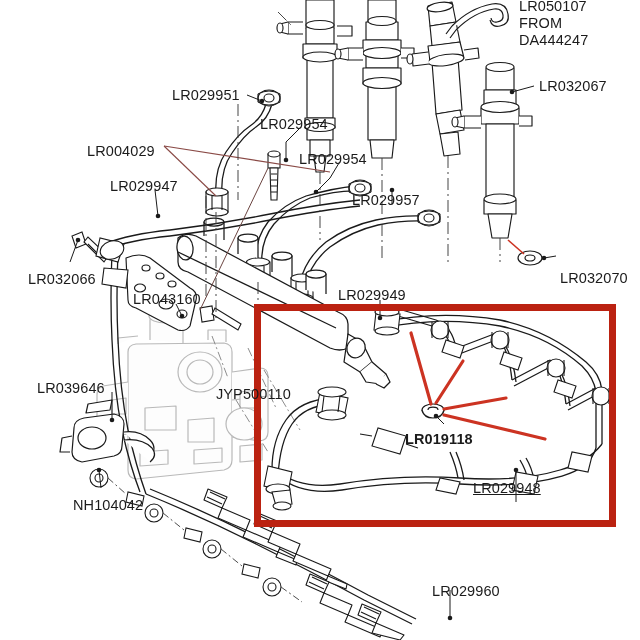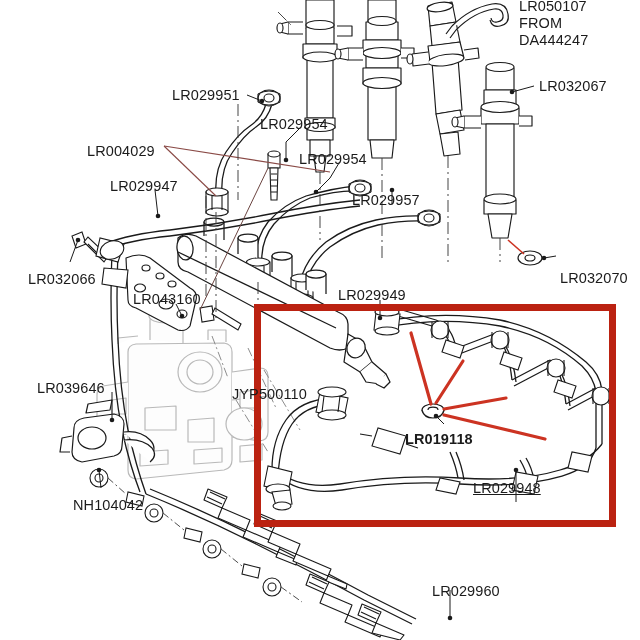--- a/index.html
+++ b/index.html
@@ -503,19 +503,19 @@
 <div class="lbl" style="left:260px;top:116px;">LR029954</div>
 <div class="lbl" style="left:87px;top:143px;">LR004029</div>
 <div class="lbl" style="left:299px;top:151px;">LR029954</div>
 <div class="lbl" style="left:110px;top:178px;">LR029947</div>
 <div class="lbl" style="left:352px;top:192px;">LR029957</div>
 <div class="lbl" style="left:560px;top:248px;margin-top:22px;">LR032070</div>
 <div class="lbl" style="left:28px;top:271px;">LR032066</div>
 <div class="lbl" style="left:133px;top:291px;">LR043160</div>
 <div class="lbl" style="left:338px;top:287px;">LR029949</div>
 <div class="lbl" style="left:37px;top:380px;">LR039646</div>
-<div class="lbl" style="left:232px;top:386px;">JYP500110</div>
+<div class="lbl" style="left:216px;top:386px;">JYP500110</div>
 <div class="lbl" style="left:405px;top:431px;font-weight:bold;">LR019118</div>
 <div class="lbl" style="left:73px;top:497px;">NH104042</div>
 <div class="lbl" style="left:473px;top:480px;text-decoration:underline;">LR029948</div>
 <div class="lbl" style="left:408px;top:583px;margin-left:24px;">LR029960</div>
 
 </div>
 
 </body></html>

